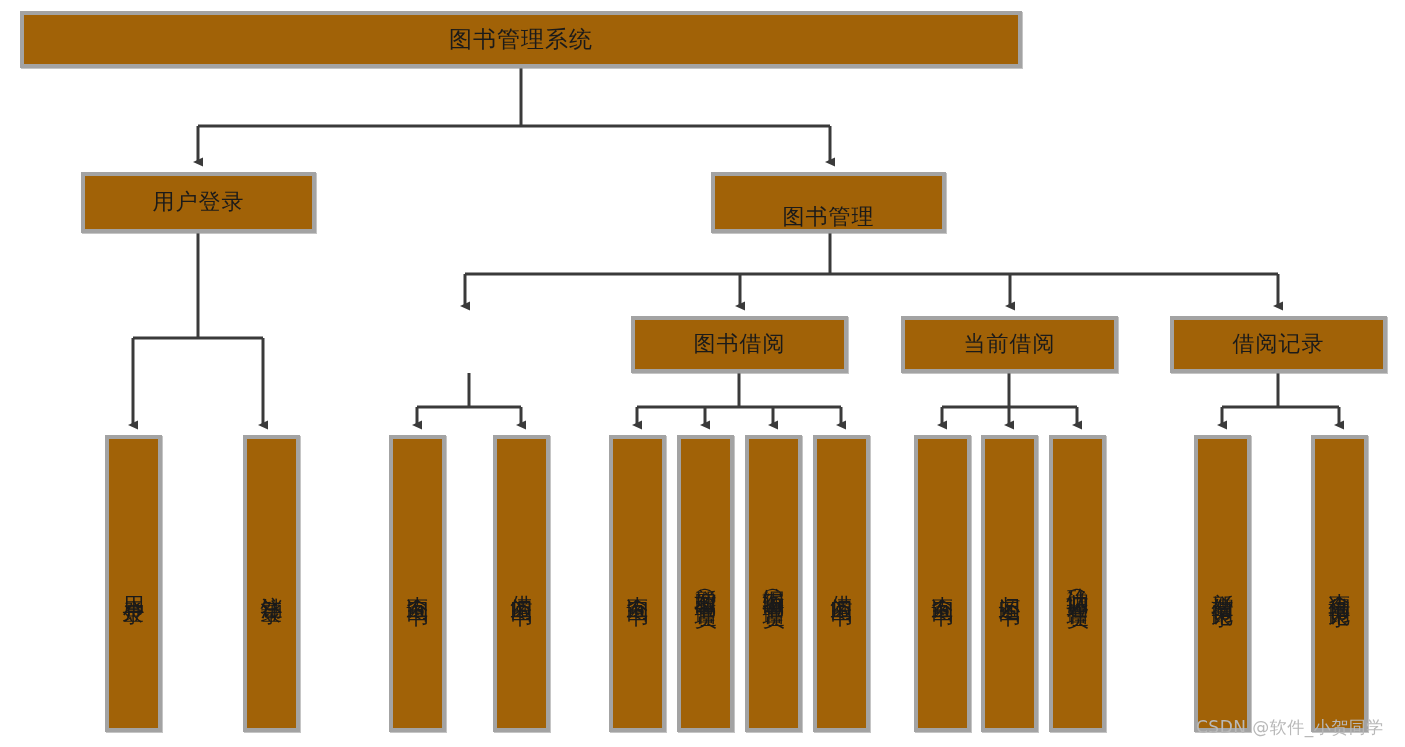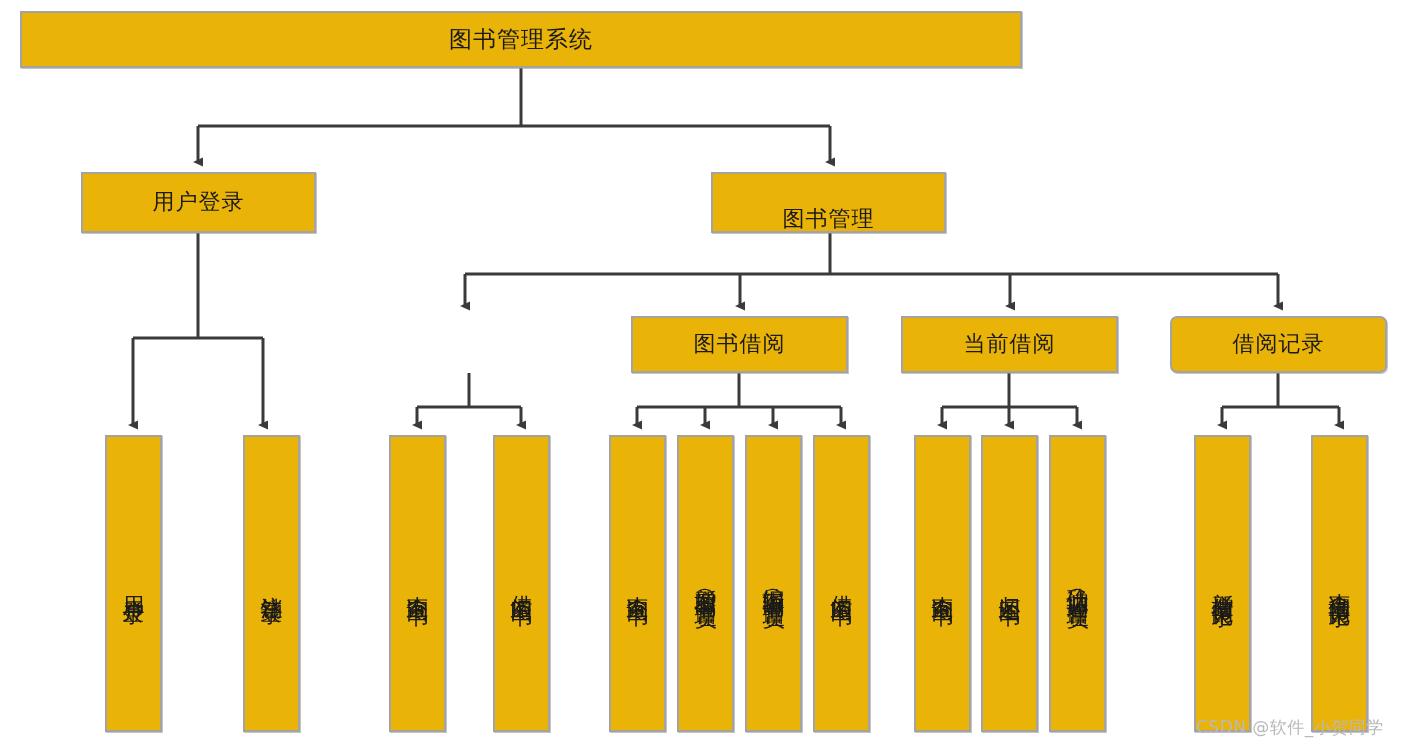--- a/index.html
+++ b/index.html
@@ -22,22 +22,22 @@
     position: absolute;
     left: 0;
     top: 0;
     width: 1405px;
     height: 747px;
     pointer-events: none;
   }
   .node {
     position: absolute;
     box-sizing: border-box;
-    background: #eab308;
-    border: 2px solid #a3a3a3;
+    background: #a16207;
+    border: 4px solid #a3a3a3;
     display: flex;
     align-items: center;
     justify-content: center;
     color: #1a1a1a;
     box-shadow: 1px 1px 0 rgba(150,150,150,0.55);
   }
   .node .label {
     white-space: nowrap;
     letter-spacing: 1px;
   }
@@ -134,21 +134,21 @@
   <div class="node h" style="left:711px; top:172px; width:235px; height:61px;align-items:flex-end;">
     <span class="label">图书管理</span>
   </div>
 
   <div class="node h" style="left:901px; top:316px; width:217px; height:57px;">
     <span class="label">当前借阅</span>
   </div>
   <div class="node h" style="left:631px; top:316px; width:217px; height:57px;">
     <span class="label">图书借阅</span>
   </div>
-  <div class="node h" style="left:1170px; top:316px; width:217px; height:57px;border-radius:7px;">
+  <div class="node h" style="left:1170px; top:316px; width:217px; height:57px;">
     <span class="label">借阅记录</span>
   </div>
 
   <div class="node v" style="left:105px; top:435px; width:57px; height:297px;">
     <span class="label">用户登录</span>
   </div>
   <div class="node v" style="left:243px; top:435px; width:57px; height:297px;">
     <span class="label">注销登录</span>
   </div>
 

